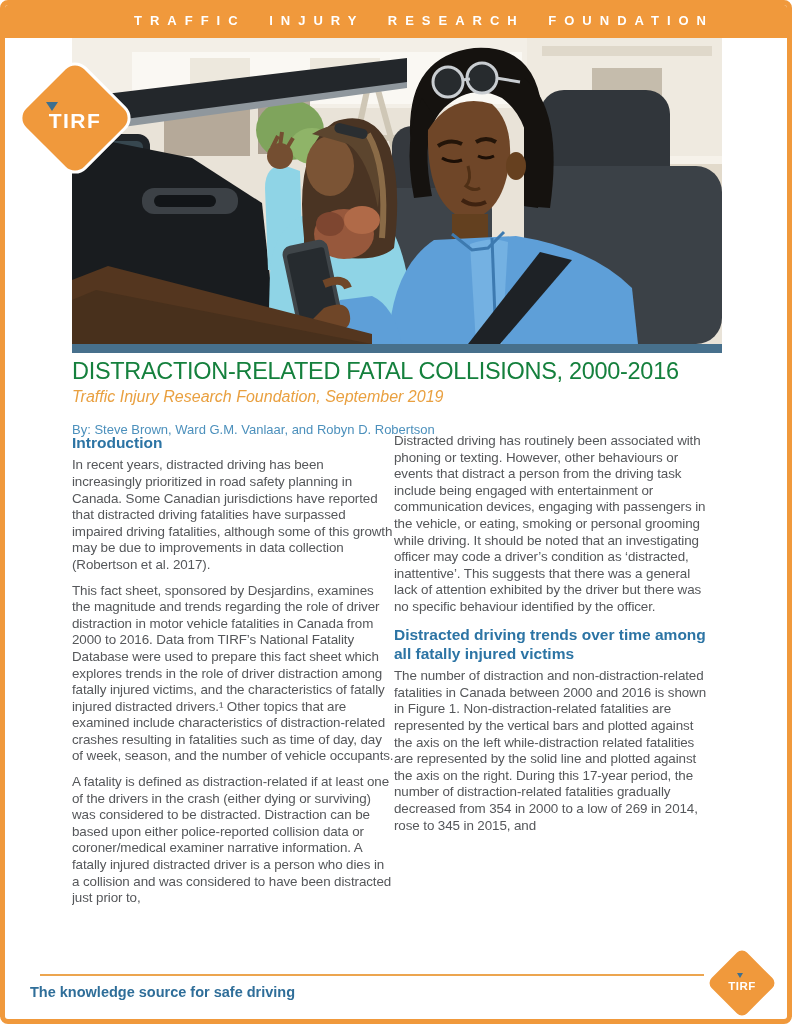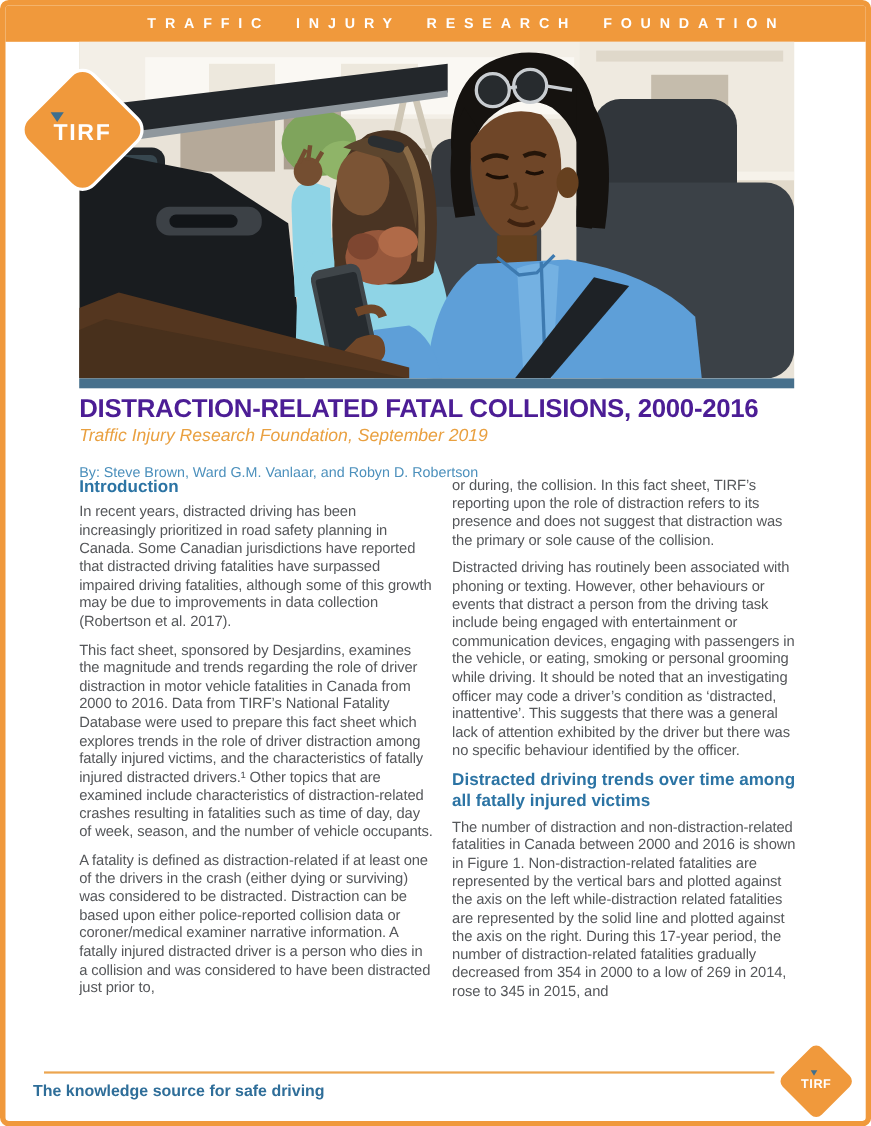--- a/index.html
+++ b/index.html
@@ -22,26 +22,26 @@
   .logo{position:absolute;left:26px;top:69px;width:88px;height:88px;background:#F0993C;
         border:3px solid #ffffff;border-radius:16px;transform:rotate(45deg);box-sizing:border-box;z-index:5;}
   .logo-inner{position:absolute;left:26px;top:69px;width:88px;height:88px;z-index:6;
         display:flex;align-items:center;justify-content:center;}
   .logo-inner .logo-text{color:#fff;font-weight:bold;font-size:21px;letter-spacing:1.5px;margin-top:6px;}
   .logo-caret{position:absolute;left:41px;top:97px;width:0;height:0;z-index:7;
         border-left:6px solid transparent;border-right:6px solid transparent;border-top:9px solid #3E6F8E;}
 
   
   .title-block{position:absolute;left:67px;top:354px;width:655px;}
-  .doc-title{margin:0;font-size:23.5px;font-weight:bold;color:#4c1d95;letter-spacing:-0.3px;line-height:1.1;}
+  .doc-title{margin:0;font-size:23.5px;font-weight:normal;color:#15803d;letter-spacing:-0.3px;line-height:1.1;}
   .doc-subtitle{margin:3px 0 0 0;font-size:16px;font-style:italic;color:#E9A040;line-height:1.15;}
   .doc-byline{margin:16px 0 0 0;font-size:13px;color:#4C90BC;}
 
   
-  .cols{position:absolute;left:67px;top:428px;width:655px;height:512px;display:flex;gap:17px;overflow:hidden;}
+  .cols{position:absolute;left:67px;top:428px;width:655px;height:512px;display:flex;overflow:hidden;}
   .col{width:322px;}
   .col.right{width:316px;}
   .col h2{margin:0 0 5px 0;font-size:15.5px;font-weight:bold;color:#2C74A4;line-height:1.25;}
   .col h2.mid{margin-top:4px;}
   .col p{margin:0 0 9px 0;font-size:13.4px;line-height:16.6px;color:#55575A;letter-spacing:-0.1px;}
 
   
   .footer-rule{position:absolute;left:35px;top:969px;width:664px;height:2px;background:#ECA54F;}
   .footer-tagline{position:absolute;left:25px;top:979px;font-size:14.5px;font-weight:bold;color:#2F6E99;}
   .logo-footer{position:absolute;left:710px;top:951px;width:54px;height:54px;background:#F0993C;
@@ -157,21 +157,20 @@
   </div>
 
   <div class="cols">
     <div class="col">
       <h2>Introduction</h2>
       <p>In recent years, distracted driving has been increasingly prioritized in road safety planning in Canada. Some Canadian jurisdictions have reported that distracted driving fatalities have surpassed impaired driving fatalities, although some of this growth may be due to improvements in data collection (Robertson et al. 2017).</p>
       <p>This fact sheet, sponsored by Desjardins, examines the magnitude and trends regarding the role of driver distraction in motor vehicle fatalities in Canada from 2000 to 2016. Data from TIRF’s National Fatality Database were used to prepare this fact sheet which explores trends in the role of driver distraction among fatally injured victims, and the characteristics of fatally injured distracted drivers.¹ Other topics that are examined include characteristics of distraction-related crashes resulting in fatalities such as time of day, day of week, season, and the number of vehicle occupants.</p>
       <p>A fatality is defined as distraction-related if at least one of the drivers in the crash (either dying or surviving) was considered to be distracted. Distraction can be based upon either police-reported collision data or coroner/medical examiner narrative information. A fatally injured distracted driver is a person who dies in a collision and was considered to have been distracted just prior to,</p>
     </div>
     <div class="col right">
-      <p>or during, the collision. In this fact sheet, TIRF’s reporting upon the role of distraction refers to its presence and does not suggest that distraction was the primary or sole cause of the collision.</p>
       <p>Distracted driving has routinely been associated with phoning or texting. However, other behaviours or events that distract a person from the driving task include being engaged with entertainment or communication devices, engaging with passengers in the vehicle, or eating, smoking or personal grooming while driving. It should be noted that an investigating officer may code a driver’s condition as ‘distracted, inattentive’. This suggests that there was a general lack of attention exhibited by the driver but there was no specific behaviour identified by the officer.</p>
       <h2 class="mid">Distracted driving trends over time among all fatally injured victims</h2>
       <p>The number of distraction and non-distraction-related fatalities in Canada between 2000 and 2016 is shown in Figure 1. Non-distraction-related fatalities are represented by the vertical bars and plotted against the axis on the left while-distraction related fatalities are represented by the solid line and plotted against the axis on the right. During this 17-year period, the number of distraction-related fatalities gradually decreased from 354 in 2000 to a low of 269 in 2014, rose to 345 in 2015, and</p>
     </div>
   </div>
 
   <div class="footer-rule"></div>
   <div class="footer-tagline">The knowledge source for safe driving</div>
   <div class="logo-footer"></div>
   <div class="logo-footer-inner">

